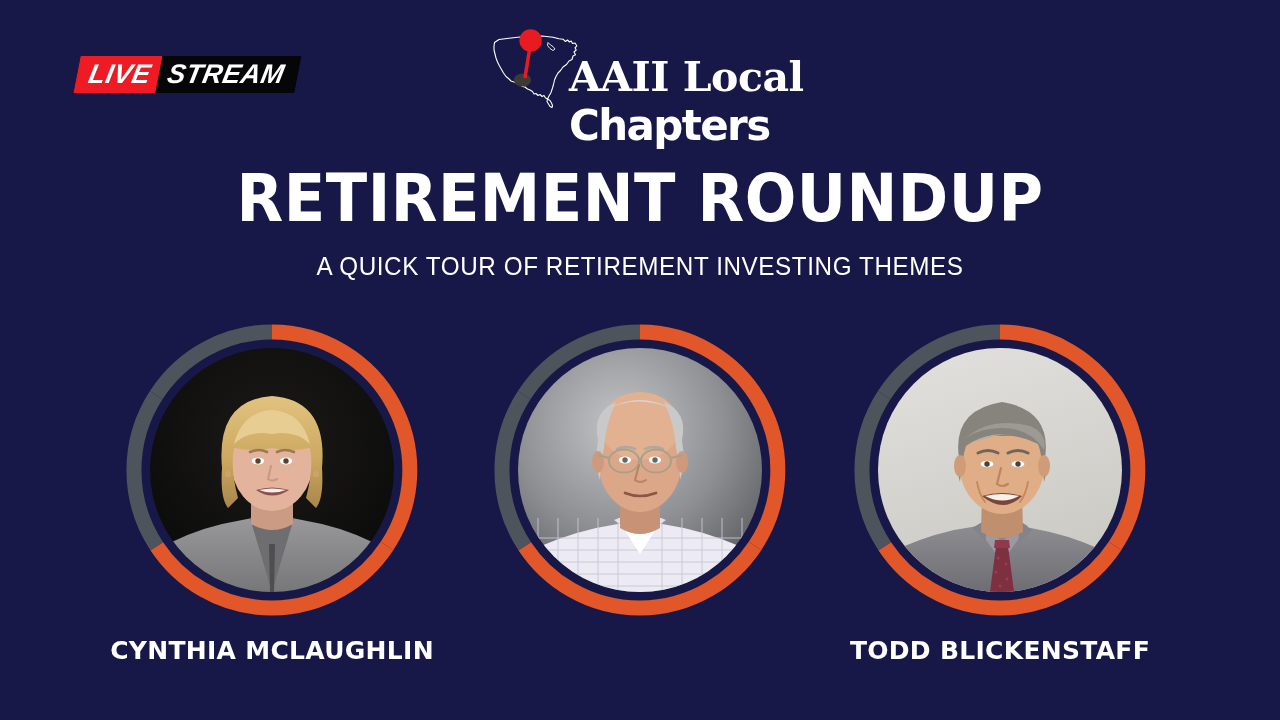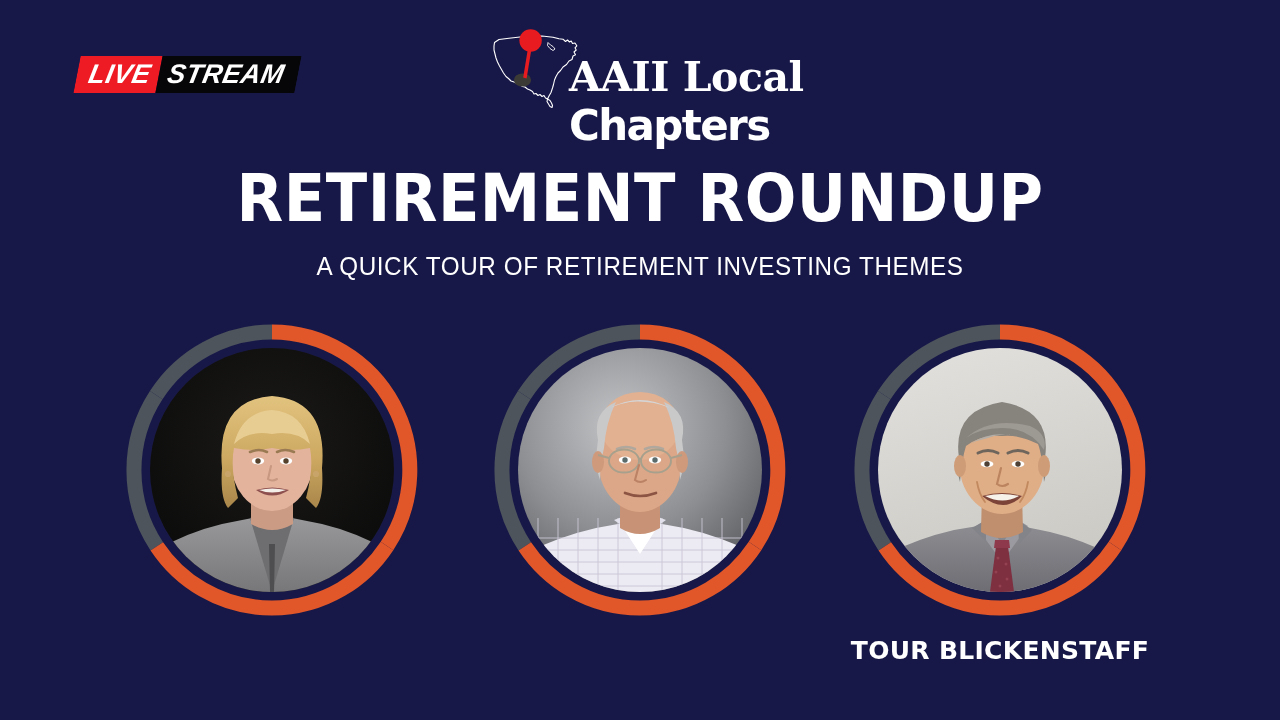--- a/index.html
+++ b/index.html
@@ -289,20 +289,21 @@
             <path d="M 121 118 L 118 131 Q 122 134 127 131" stroke="#c99881" stroke-width="2.1" fill="none" stroke-linecap="round"></path>
 
             <path d="M 106 142 Q 122 137 139 142 Q 122 153 106 142 Z" fill="#8d4f4d"></path>
             <path d="M 109 142 Q 122 139 136 142 Q 122 147 109 142 Z" fill="#f3efe8"></path>
 
             <circle cx="78" cy="126" r="3.1" fill="#c9a46a"></circle>
             <circle cx="166" cy="126" r="3.1" fill="#c9a46a"></circle>
           </svg>
         </div>
       </div>
+      <div class="speaker-name">CYNTHIA MCLAUGHLIN</div>
     </div>
 
     <div class="speaker speaker-1">
       <div class="portrait-wrap">
         <svg class="ring-svg" viewBox="0 0 300 300" xmlns="http://www.w3.org/2000/svg">
           <path d="M 150 12 A 138 138 0 0 0 34.2 75.1" fill="none" stroke="#4e545c" stroke-width="15" stroke-linecap="butt"></path>
           <path d="M 34.2 75.1 A 138 138 0 0 0 34.8 226.3" fill="none" stroke="#4e545c" stroke-width="15" stroke-linecap="butt"></path>
           <path d="M 150 12 A 138 138 0 0 1 265 226" fill="none" stroke="#e2572a" stroke-width="15" stroke-linecap="butt"></path>
           <path d="M 265 226 A 138 138 0 0 1 34.8 226.3" fill="none" stroke="#e2572a" stroke-width="15" stroke-linecap="butt"></path>
         </svg>
@@ -427,17 +428,17 @@
             <path d="M 123 120 L 119 136 Q 124 140 130 136" stroke="#bc8560" stroke-width="2.2" fill="none" stroke-linecap="round"></path>
 
             <path d="M 104 148 Q 124 142 144 148 Q 126 166 104 148 Z" fill="#7c4338"></path>
             <path d="M 107 148 Q 124 144 141 148 Q 125 157 107 148 Z" fill="#f6f2e9"></path>
 
             <path d="M 99 134 Q 101 146 107 154" stroke="#c2895f" stroke-width="1.8" fill="none" stroke-linecap="round"></path>
             <path d="M 150 134 Q 148 146 142 154" stroke="#c2895f" stroke-width="1.8" fill="none" stroke-linecap="round"></path>
           </svg>
         </div>
       </div>
-      <div class="speaker-name">TOUR BLICKENSTAFF</div>
+      <div class="speaker-name">TODD BLICKENSTAFF</div>
     </div>
 
   </div>
 </div>
 
 </body></html>

